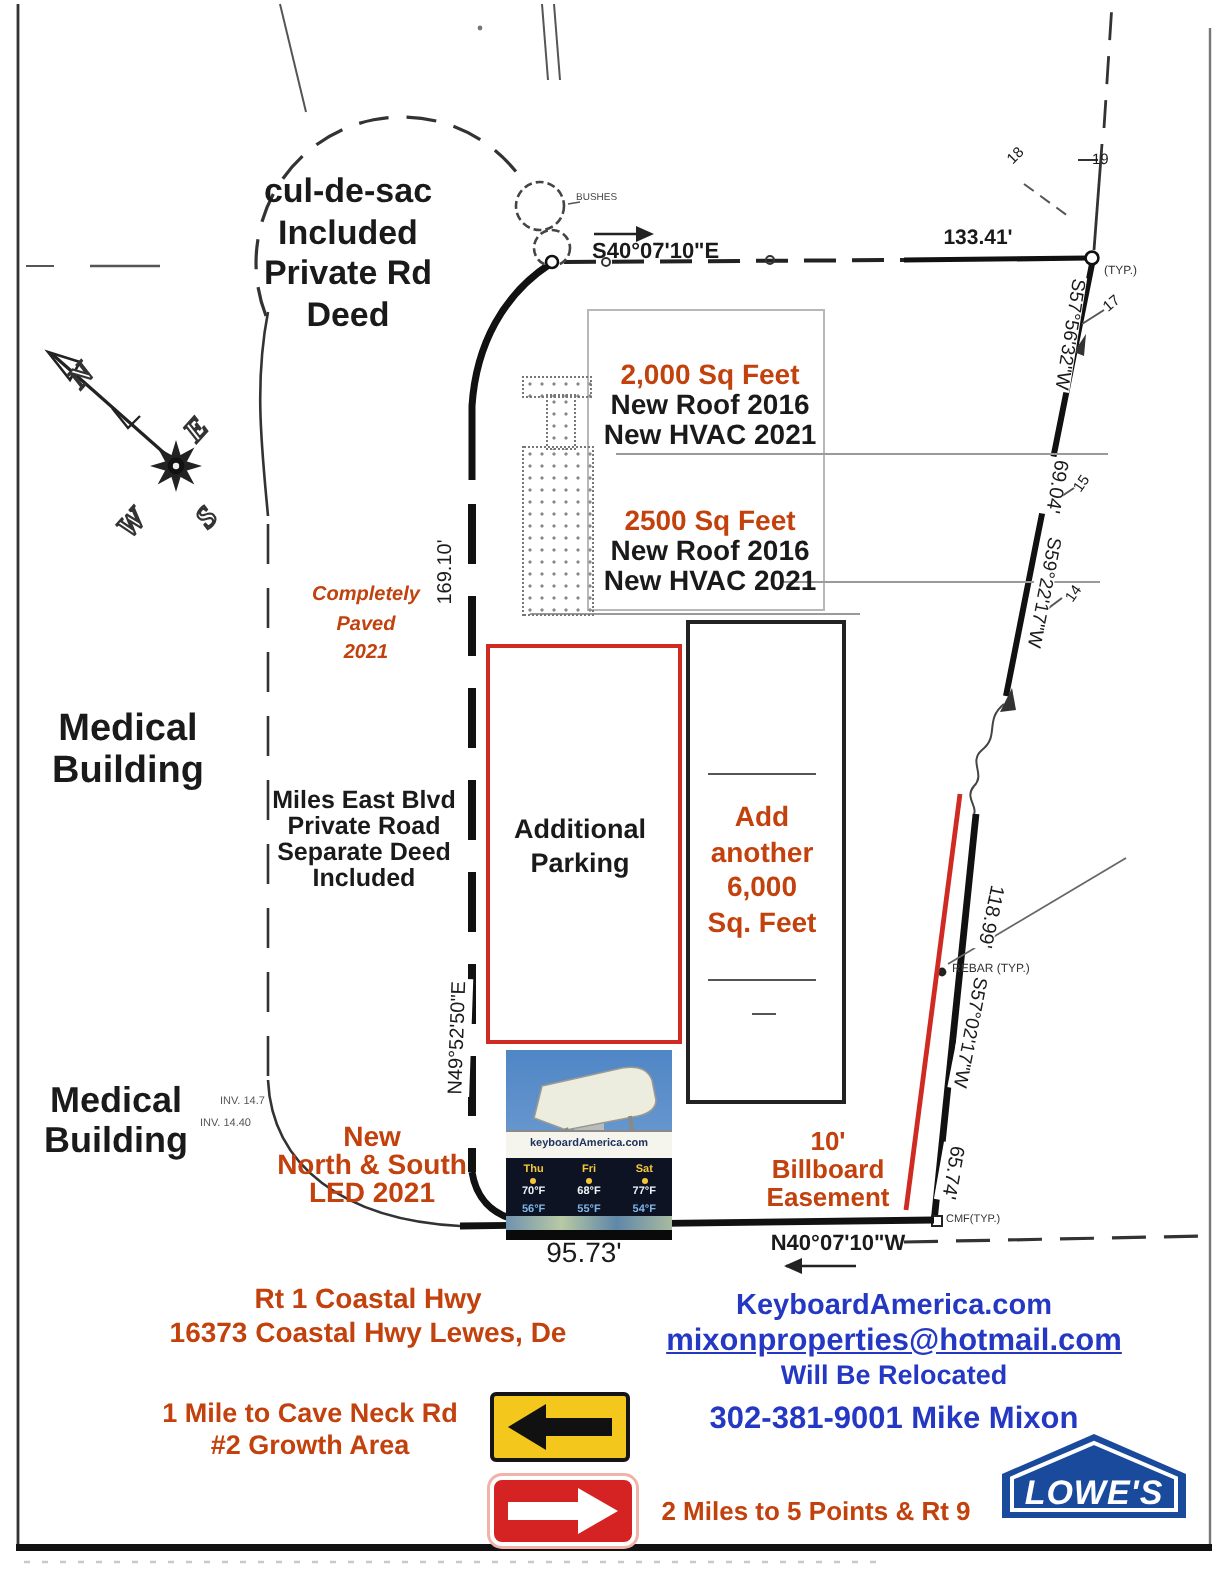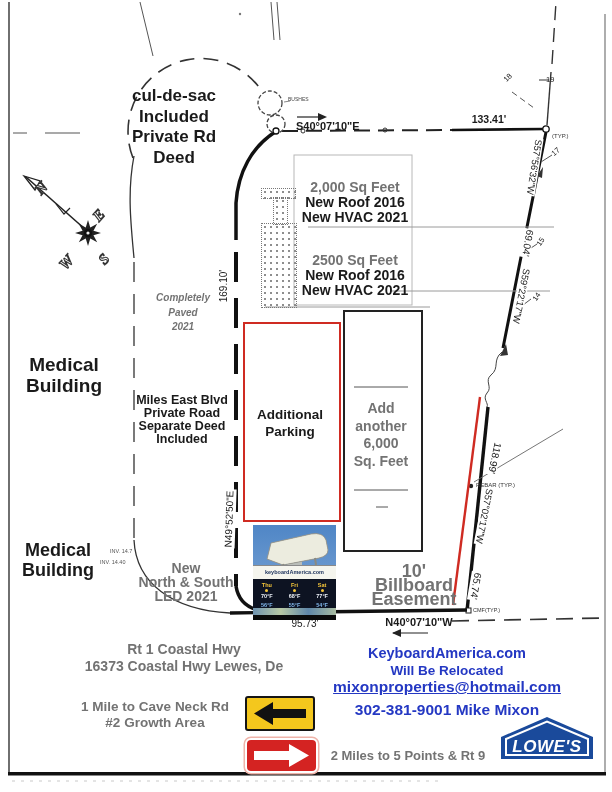--- a/index.html
+++ b/index.html
@@ -2,21 +2,21 @@
 <html><head>
 <meta charset="utf-8">
 <style>
   html,body{margin:0;padding:0;background:#e8e8e8;}
   #page{position:relative;width:612px;height:792px;background:#ffffff;overflow:hidden;
         font-family:"Liberation Sans","DejaVu Sans",sans-serif;color:#1a1a1a;}
   #linework{position:absolute;left:0;top:0;z-index:1;}
   .t{position:absolute;white-space:nowrap;z-index:3;line-height:1.08;}
   .c{transform:translateX(-50%);text-align:center;}
   .b{font-weight:700;}
-  .red{color:#737373;}
+  .red{color:#c2410c;}
   .blue{color:#2438c3;}
   .rot{transform-origin:center;white-space:nowrap;background:#fff;padding:0 1px;}
   .tiny{font-size:6px;color:#333;}
   .stipple{position:absolute;z-index:2;border:1px dotted #777;
            background-image:radial-gradient(#8a8a8a 0.7px,rgba(0,0,0,0) 0.9px);
            background-size:6px 6px;}
   .redbox{position:absolute;z-index:2;border:2.5px solid #cf2b22;}
   .blackbox{position:absolute;z-index:2;border:2px solid #222;}
   .compassletter{position:absolute;z-index:3;font-style:italic;font-weight:700;font-size:15px;
            color:#fff;-webkit-text-stroke:1.1px #333;font-family:"Liberation Serif","DejaVu Serif",serif;}
@@ -161,21 +161,21 @@
   <div class="t rot" style="left:521px;top:296px;font-size:9.5px;transform:translate(-50%,-50%) rotate(101deg);">S59°22'17"W</div>
   <div class="t rot" style="left:494px;top:458px;font-size:10px;transform:translate(-50%,-50%) rotate(102deg);">118.99'</div>
   <div class="t rot" style="left:484px;top:516px;font-size:9.5px;transform:translate(-50%,-50%) rotate(101deg);">S57°02'17"W</div>
   <div class="t rot" style="left:475px;top:586px;font-size:10px;transform:translate(-50%,-50%) rotate(100deg);">65.74'</div>
   <div class="t tiny" style="left:476px;top:482px;">REBAR (TYP.)</div>
   <div class="t" style="left:473px;top:608px;font-size:5.5px;color:#333;">CMF(TYP.)</div>
 
   <div class="t rot" style="left:224px;top:286px;font-size:10px;transform:translate(-50%,-50%) rotate(-90deg);">169.10'</div>
   <div class="t rot" style="left:230px;top:519px;font-size:10px;transform:translate(-50%,-50%) rotate(-88deg);">N49°52'50"E</div>
 
-  <div class="t c" style="left:305px;top:619px;font-size:10px;">95.73'</div>
+  <div class="t c" style="left:292px;top:619px;font-size:14px;">95.73'</div>
   <div class="t c b" style="left:419px;top:617px;font-size:11px;font-weight:600;">N40°07'10"W</div>
 
   <div class="t" style="left:110px;top:549px;font-size:5.5px;color:#555;">INV. 14.7</div>
   <div class="t" style="left:100px;top:560px;font-size:5.5px;color:#555;">INV. 14.40</div>
 
   <div class="compassletter" style="left:36px;top:180px;transform:rotate(-48deg);">N</div>
   <div class="compassletter" style="left:94px;top:207px;transform:rotate(-48deg);">E</div>
   <div class="compassletter" style="left:60px;top:254px;transform:rotate(-48deg);">W</div>
   <div class="compassletter" style="left:100px;top:251px;transform:rotate(-48deg);">S</div>
 
@@ -216,21 +216,21 @@
     <div>Add</div>
     <div>another</div>
     <div>6,000</div>
     <div>Sq. Feet</div>
   </div>
   <div class="t c b red" style="left:186px;top:561px;font-size:14px;line-height:14px;">
     <div>New</div>
     <div>North &amp; South</div>
     <div>LED 2021</div>
   </div>
-  <div class="t c b red" style="left:414px;top:564px;font-size:18px;line-height:14px;">
+  <div class="t c b red" style="left:414px;top:564px;font-size:13px;line-height:14px;">
     <div>10'</div>
     <div>Billboard</div>
     <div>Easement</div>
   </div>
 
   <div id="photo">
     <svg width="83" height="42" viewBox="0 0 83 42" style="position:absolute;left:0;top:0;">
       <rect x="34" y="30" width="15" height="12" fill="#b9bdb9"></rect>
       <path d="M 14 34 L 18 18 L 58 9 Q 70 7 73 15 L 75 25 Q 75 31 66 33 L 30 40 Z" fill="#ececе6"></path>
       <path d="M 14 34 L 18 18 L 58 9 Q 70 7 73 15 L 75 25 Q 75 31 66 33 L 30 40 Z" fill="#ececdf" stroke="#9a9a92" stroke-width="0.8"></path>
@@ -266,22 +266,22 @@
     <div>Rt 1 Coastal Hwy</div>
     <div>16373 Coastal Hwy Lewes, De</div>
   </div>
   <div class="t c b red" style="left:155px;top:699px;font-size:13.5px;line-height:16px;">
     <div>1 Mile to Cave Neck Rd</div>
     <div>#2 Growth Area</div>
   </div>
 
   <div class="t c b blue" style="left:447px;top:646px;font-size:14.5px;">
     <div style="font-size:14.5px;">KeyboardAmerica.com</div>
+    <div style="font-size:15.5px;margin-top:1px;text-decoration:underline;">mixonproperties@hotmail.com</div>
     <div style="font-size:13.5px;margin-top:2px;">Will Be Relocated</div>
-    <div style="font-size:15.5px;margin-top:1px;text-decoration:underline;">mixonproperties@hotmail.com</div>
     <div style="font-size:15.5px;margin-top:6px;">302-381-9001 Mike Mixon</div>
   </div>
 
   <div class="t c b red" style="left:408px;top:749px;font-size:13px;">2 Miles to 5 Points &amp; Rt 9</div>
 
   <div id="ysign">
     <svg width="66" height="31" viewBox="0 0 66 31">
       <polygon points="7,15.5 26,4 26,11 59,11 59,20 26,20 26,27" fill="#111"></polygon>
     </svg>
   </div>

